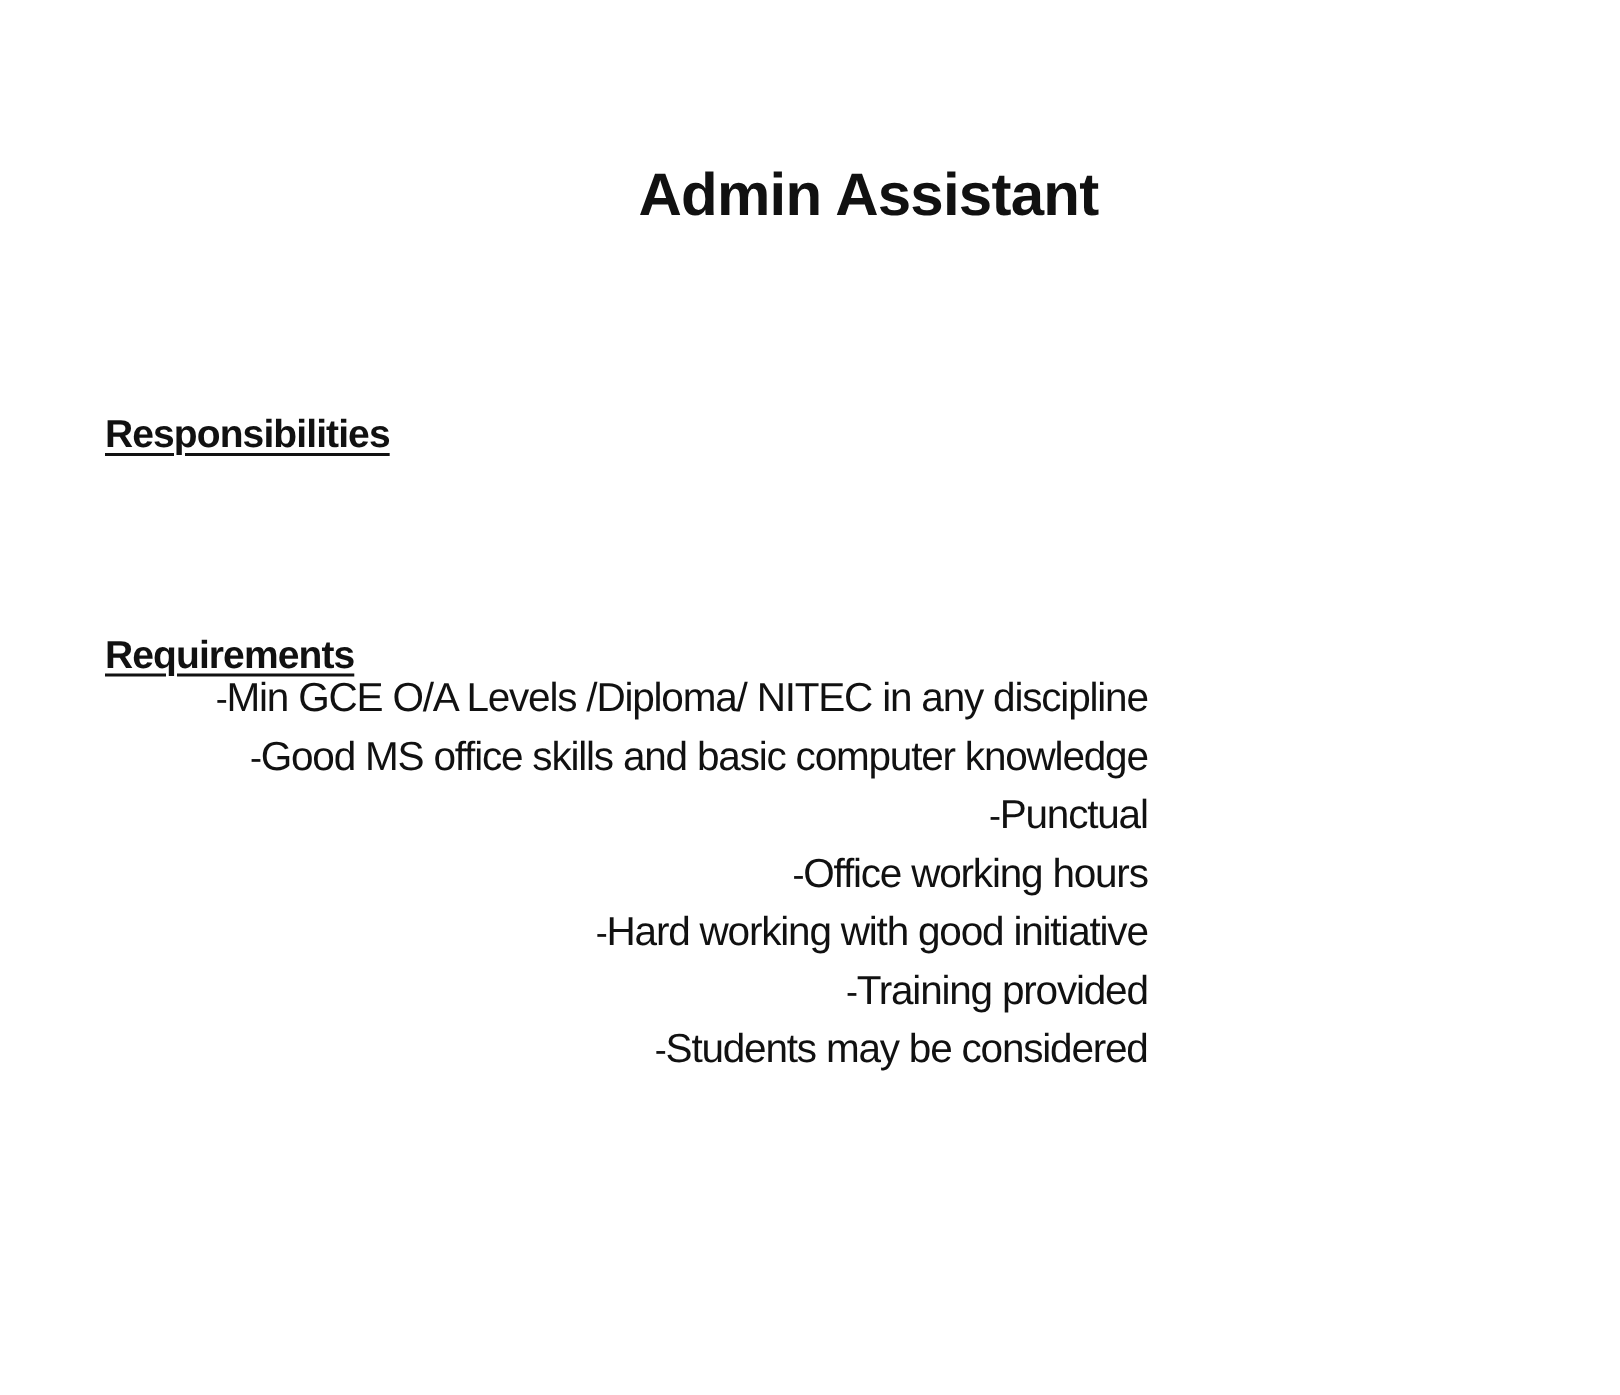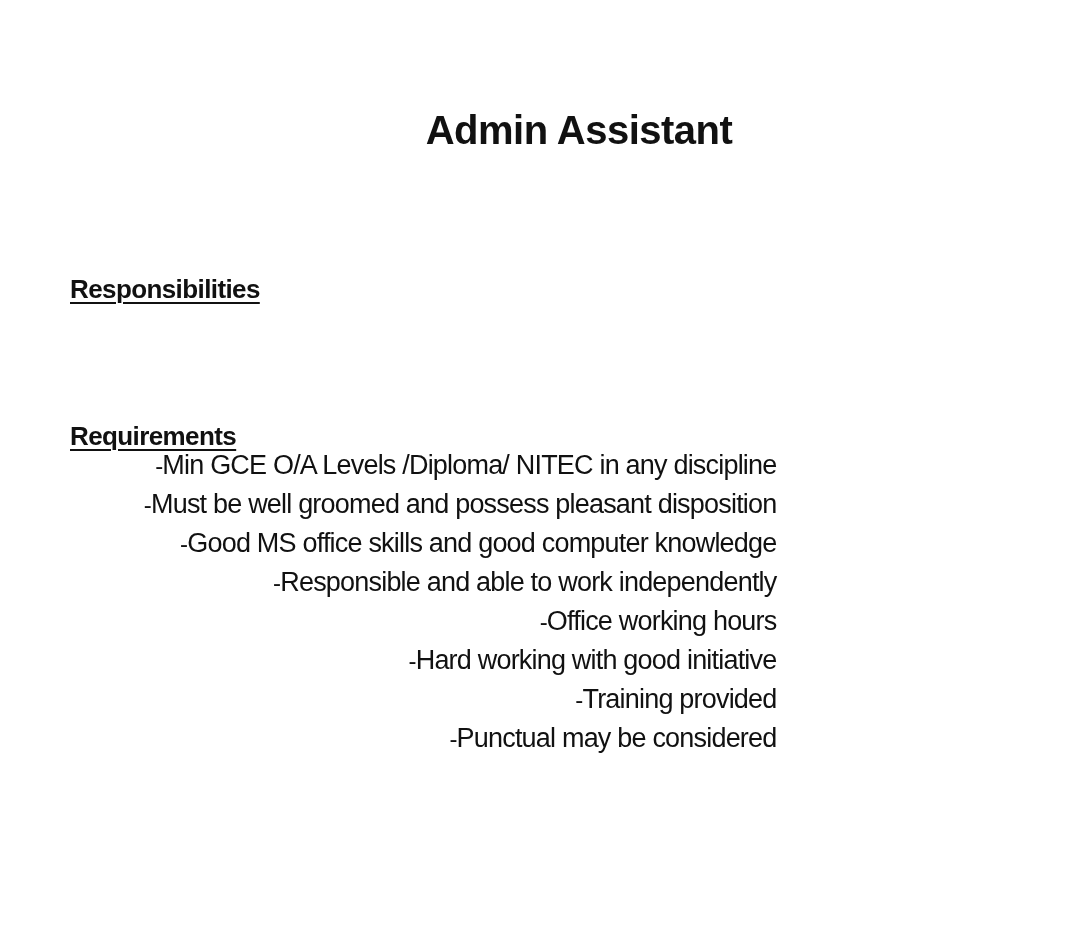--- a/index.html
+++ b/index.html
@@ -67,20 +67,19 @@
 
 <h1 class="title">Admin Assistant</h1>
 
 <h2 class="section-heading" id="resp-heading">Responsibilities</h2>
 <ul class="list" id="resp-list">
 </ul>
 
 <h2 class="section-heading" id="req-heading">Requirements</h2>
 <ul class="list" id="req-list">
   <li><span class="dash">-</span><span>Min GCE O/A Levels /Diploma/ NITEC in any discipline</span></li>
-  <li><span class="dash">-</span><span>Must be well groomed and possess pleasant disposition</span></li>
-  <li><span class="dash">-</span><span>Good MS office skills and good computer knowledge</span></li>
-  <li><span class="dash">-</span><span>Responsible and able to work independently</span></li>
+  <li><span class="dash">-</span><span>Good MS office skills and basic computer knowledge</span></li>
+  <li><span class="dash">-</span><span>Punctual</span></li>
   <li><span class="dash">-</span><span>Office working hours</span></li>
   <li><span class="dash">-</span><span>Hard working with good initiative</span></li>
   <li><span class="dash">-</span><span>Training provided</span></li>
-  <li><span class="dash">-</span><span>Punctual may be considered</span></li>
+  <li><span class="dash">-</span><span>Students may be considered</span></li>
 </ul>
 
 </body></html>

